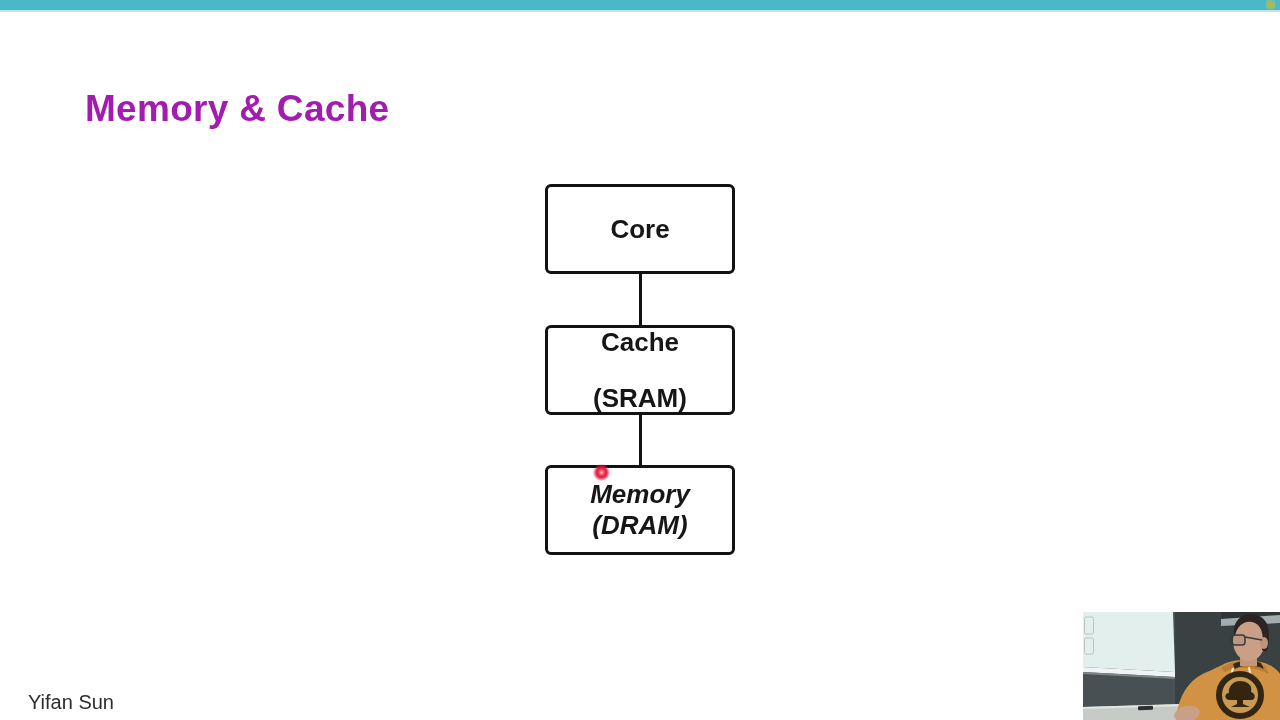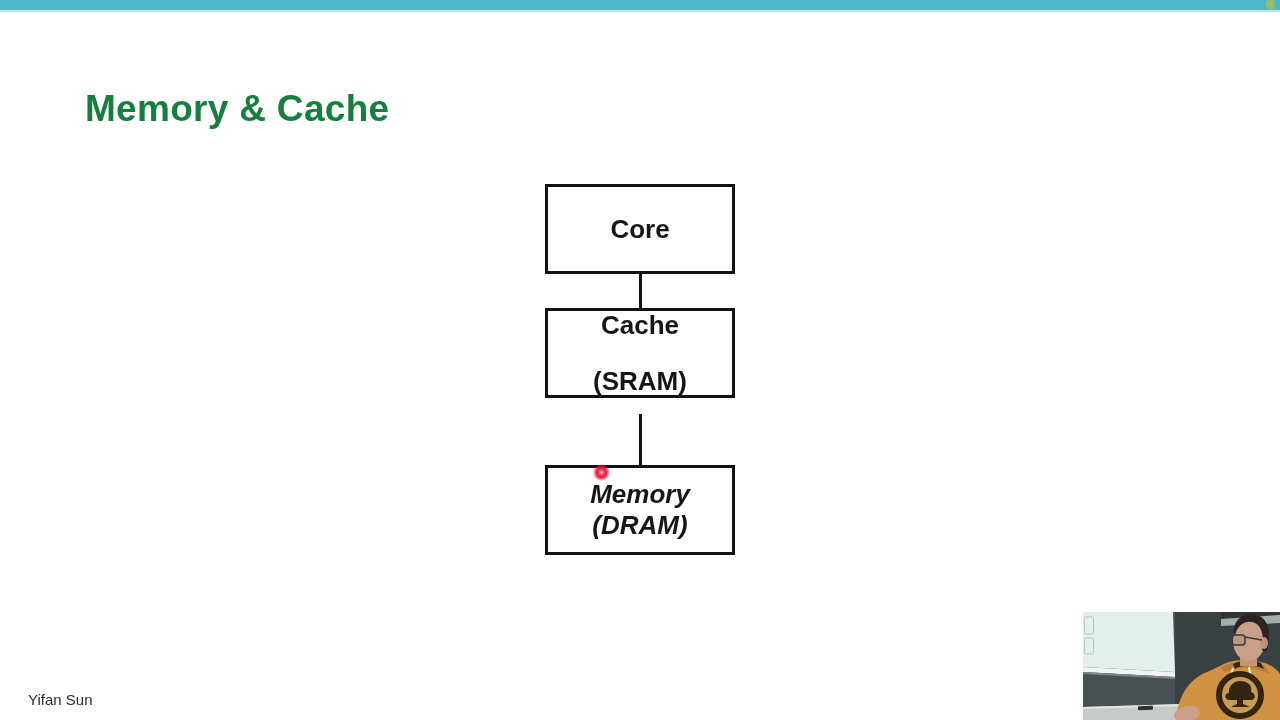--- a/index.html
+++ b/index.html
@@ -12,43 +12,43 @@
     position:absolute;left:0;top:0;width:1280px;height:10px;
     background:#4ab8c7;border-bottom:2px solid #bfe3e8;
   }
   .topbar .dot{
     position:absolute;right:6px;top:1px;width:7px;height:7px;
     background:#a9b850;border-radius:2px;box-shadow:0 0 2px 1px rgba(190,200,90,.6);
   }
   
   .title{
     position:absolute;left:85px;top:86px;margin:0;
-    font-size:37px;font-weight:bold;color:#15803d;letter-spacing:.3px;line-height:46px;
+    font-size:37px;font-weight:bold;color:#a21caf;letter-spacing:.3px;line-height:46px;
   }
   
   .node{
     position:absolute;left:545px;width:190px;height:90px;box-sizing:border-box;
-    background:#fff;border:3px solid #121212;border-radius:0;
+    background:#fff;border:3px solid #121212;border-radius:6px;
     display:flex;flex-direction:column;align-items:center;justify-content:center;
     font-weight:bold;color:#161616;font-size:26px;line-height:31px;text-align:center;
   }
   .node-core{top:184px;}
-  .node-cache{top:308px;gap:25px;}
+  .node-cache{top:325px;gap:25px;}
   .node-memory{top:465px;font-style:italic;}
   .edge{position:absolute;left:639px;width:3px;background:#121212;}
   .edge-1{top:272px;height:54px;}
   .edge-2{top:414px;height:52px;}
   
   .laser{
     position:absolute;left:593px;top:464px;width:17px;height:17px;border-radius:50%;
     background:radial-gradient(circle,#ffd9dd 0%,#ff5068 18%,#e31539 40%,rgba(231,30,70,.5) 58%,rgba(231,30,70,0) 75%);
   }
   
   .footer-left{
-    position:absolute;left:28px;top:691px;font-size:15px;color:#2d2d2d;
+    position:absolute;left:28px;top:691px;font-size:20px;color:#2d2d2d;
   }
   .footer-center{
     position:absolute;left:666px;top:691px;transform:translateX(-50%);
     font-size:15px;color:#2d2d2d;white-space:nowrap;
   }
   
   .webcam{
     position:absolute;left:1083px;top:612px;width:197px;height:108px;
     overflow:hidden;box-shadow:inset 1px 0 0 rgba(0,0,0,.22);
   }

